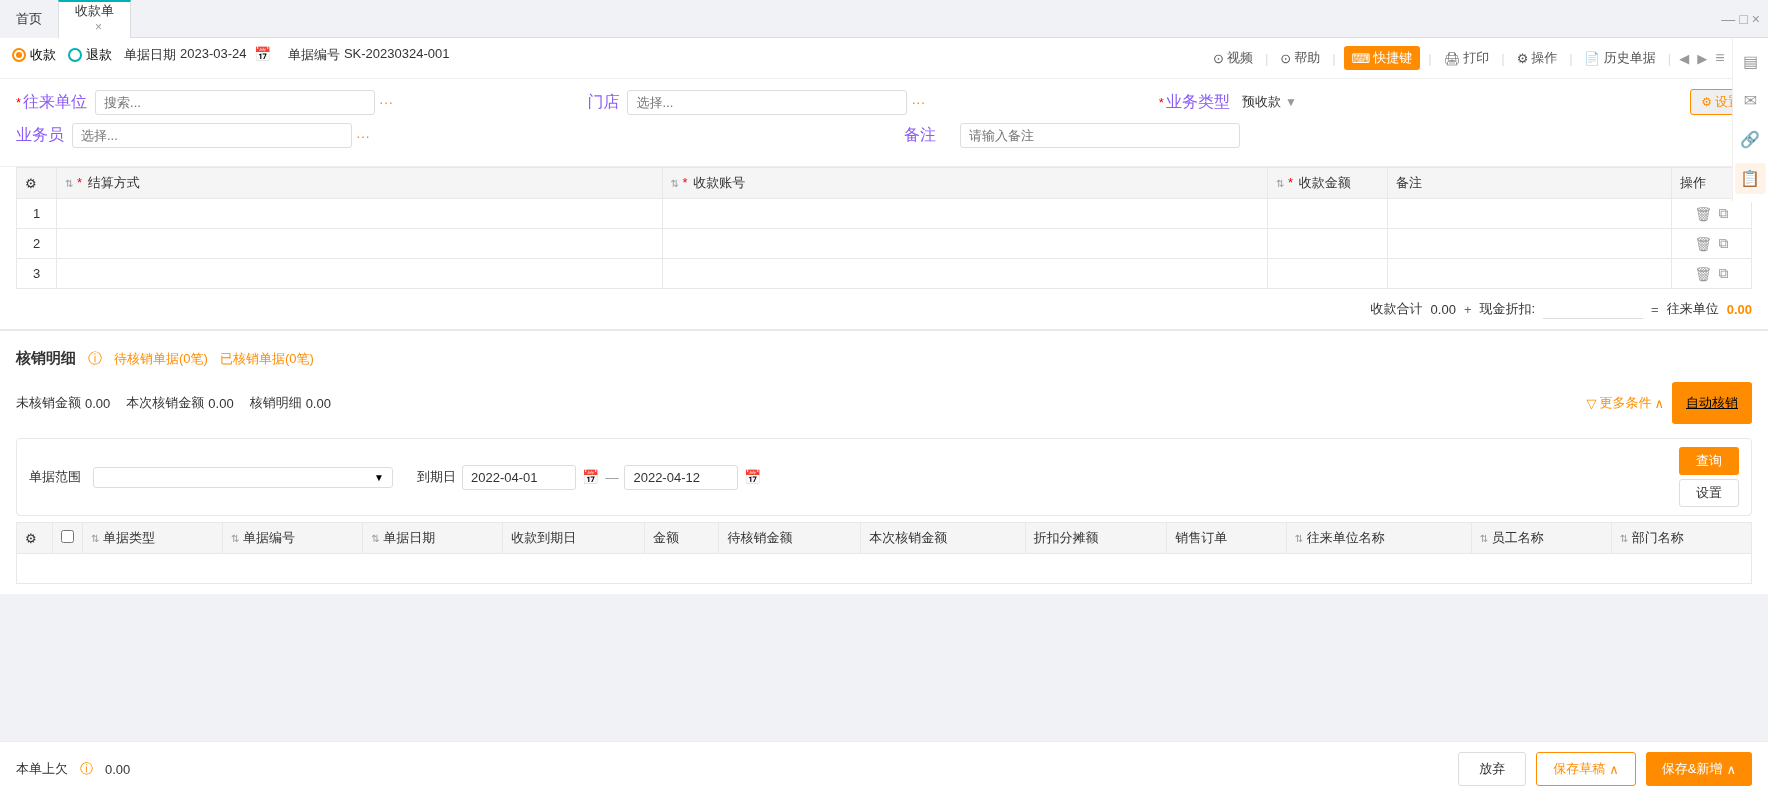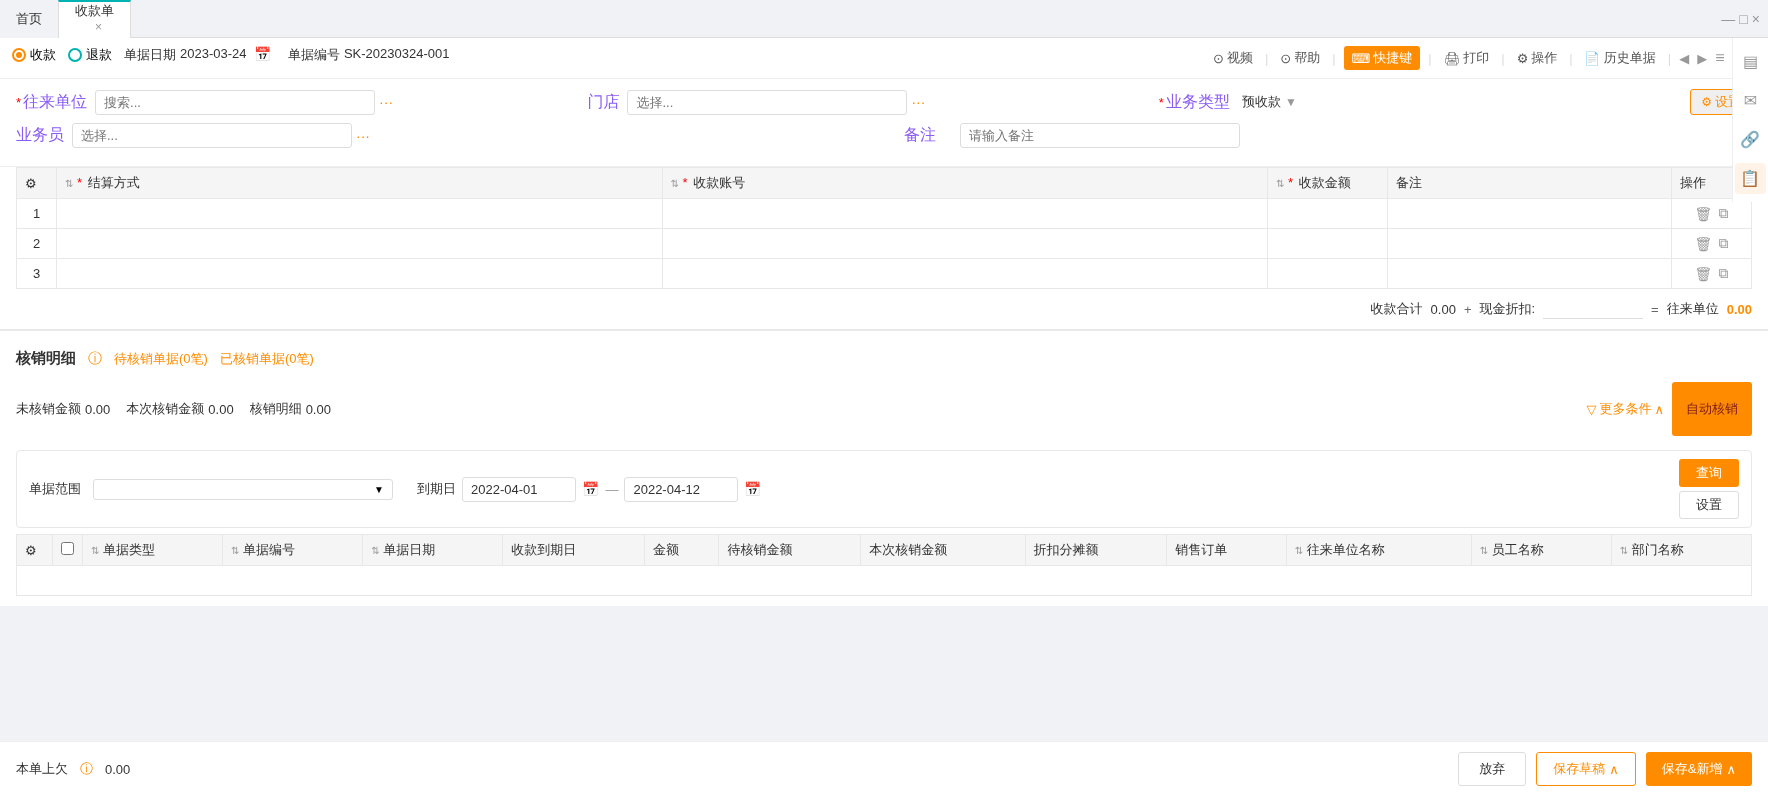--- a/index.html
+++ b/index.html
@@ -85,21 +85,21 @@
     .section-info-icon { color: #ff8c00; cursor: pointer; font-size: 14px; }
     .tab-link { color: #ff8c00; cursor: pointer; font-size: 13px; text-decoration: none; }
 
     
     .stats-row { display: flex; align-items: center; gap: 16px; padding: 6px 0; margin-bottom: 8px; }
     .stat-item { display: flex; align-items: center; gap: 4px; font-size: 13px; }
     .stat-label { color: #333; }
     .stat-value { color: #333; }
     .stat-right { margin-left: auto; display: flex; align-items: center; gap: 8px; }
     .filter-btn { display: flex; align-items: center; gap: 3px; color: #ff8c00; cursor: pointer; font-size: 13px; }
-    .auto-btn { background: #ff8c00; color: #7f1d1d; border: none; border-radius: 3px; padding: 18px 14px; cursor: pointer; font-size: 13px; }
+    .auto-btn { background: #ff8c00; color: #000000; border: none; border-radius: 3px; padding: 12px 14px; cursor: pointer; font-size: 13px; text-decoration: underline; }
 
     
     .filter-row { display: flex; align-items: center; gap: 12px; padding: 6px 0; margin-bottom: 6px; border: 1px solid #e8e8e8; border-radius: 4px; padding: 8px 12px; }
     .filter-label { color: #333; font-size: 13px; white-space: nowrap; }
     .filter-select { border: 1px solid #ddd; border-radius: 3px; padding: 4px 8px; flex: 1; max-width: 300px; display: flex; align-items: center; justify-content: space-between; cursor: pointer; }
     .filter-date { display: flex; align-items: center; gap: 6px; margin-left: 12px; }
     .date-input { border: 1px solid #ddd; border-radius: 3px; padding: 4px 8px; color: #333; font-size: 13px; width: 114px; }
     .date-icon { color: #ff8c00; cursor: pointer; font-size: 14px; }
     .dash { color: #999; }
     .filter-actions { margin-left: auto; display: flex; flex-direction: column; gap: 4px; }

